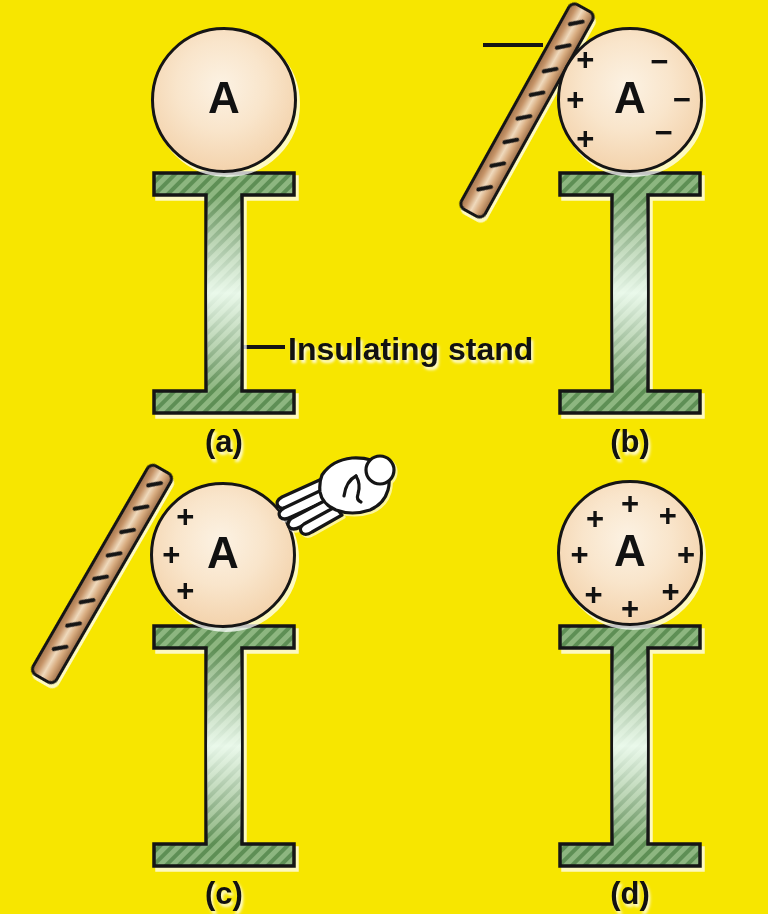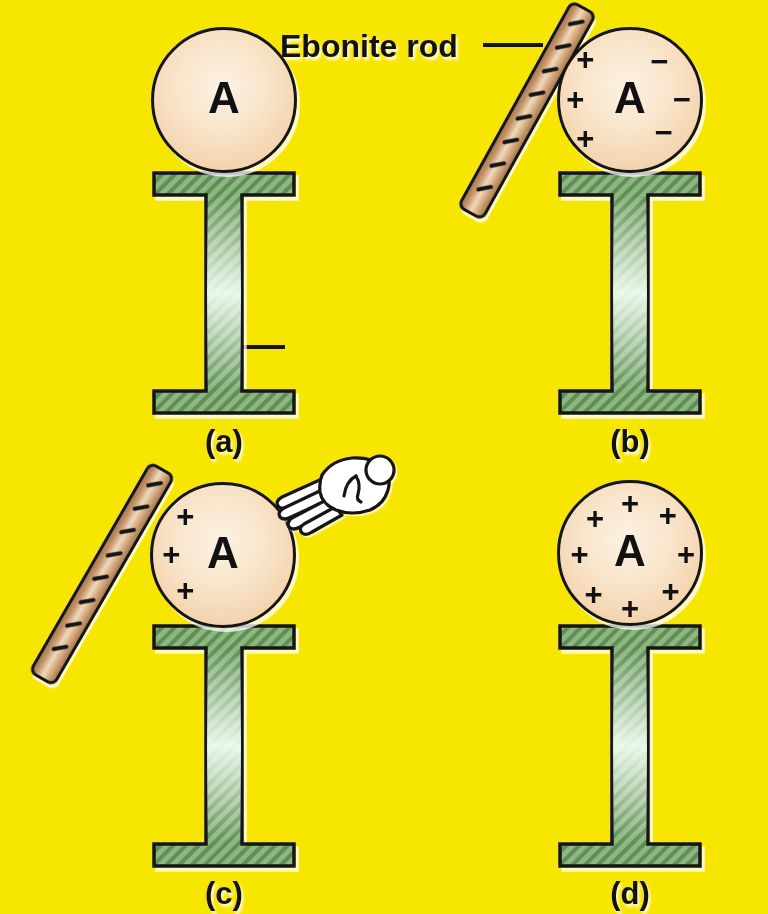--- a/index.html
+++ b/index.html
@@ -47,23 +47,23 @@
     text-shadow:2px 3px 3px rgba(255,255,255,0.9);
   }
   .connector{position:absolute;height:4px;background:#151515;}
   .hand{position:absolute;left:262px;top:450px;filter:drop-shadow(2px 2px 0 rgba(255,255,255,0.6));}
 </style>
 </head>
 <body>
 
 <div class="figure" style="background: rgb(247, 230, 0);">
 
-  <div class="figure-label" style="left:280px;top:28px">Ebonite rod</div>
   <div class="connector" style="left:483px;top:43px;width:60px"></div>
 
+  <div class="figure-label" style="left:288px;top:331px">Insulating stand</div>
   <div class="connector" style="left:243px;top:345px;width:42px"></div>
 
   <svg class="stand" style="left:151px;top:170px" width="146" height="246" viewBox="0 0 146 246">
     <defs>
       <pattern id="hatch" patternUnits="userSpaceOnUse" width="9" height="9" patternTransform="rotate(45)">
         <rect width="9" height="9" fill="#8DB680"></rect>
         <rect width="4" height="9" fill="#5E8F55"></rect>
       </pattern>
       <linearGradient id="sheen" x1="0" y1="0" x2="0" y2="1">
         <stop offset="0" stop-color="#ffffff" stop-opacity="0"></stop>

